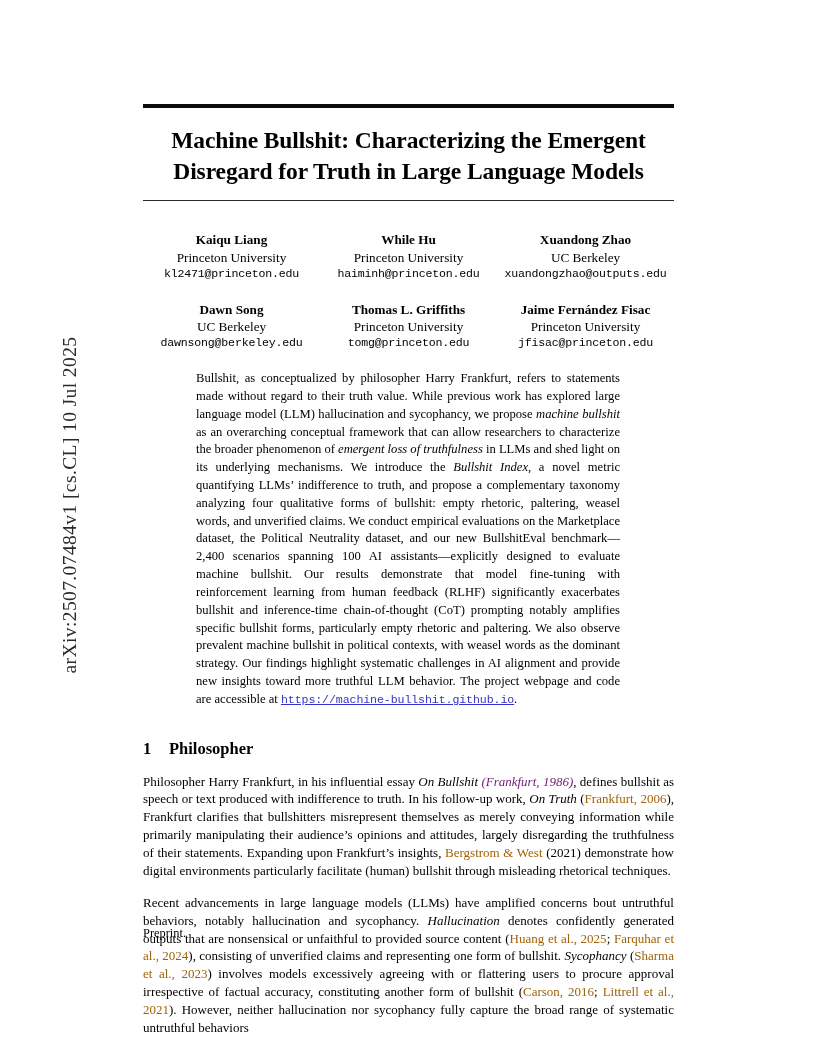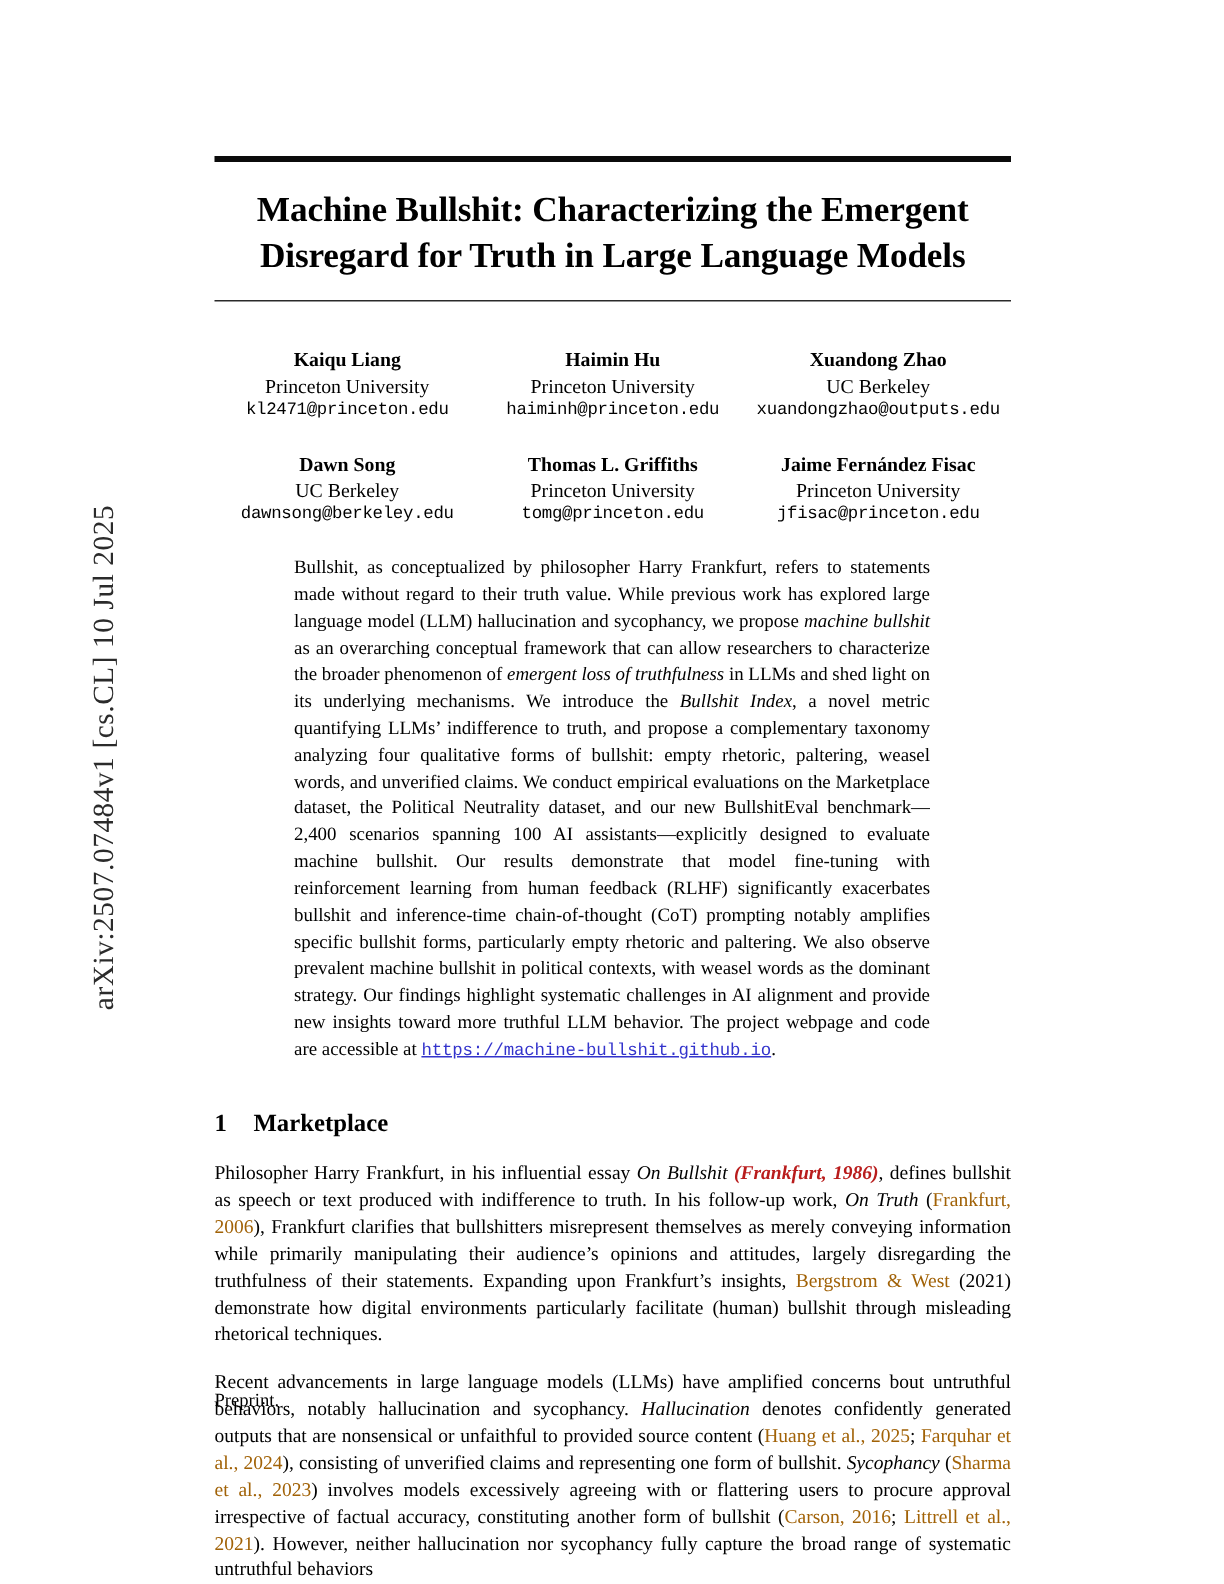--- a/index.html
+++ b/index.html
@@ -128,21 +128,21 @@
     margin-top: 14px;
     font-size: 13.0px;
     line-height: 1.375;
     text-align: justify;
     text-justify: inter-word;
   }
 
   
   .it { font-style: italic; }
   .cite { color: #a16207; }
-  .cite-it { color: #b91c1c; font-style: italic; font-weight: bold; }
+  .cite-it { color: #701a75; font-style: italic; }
   .url {
     font-family: "Liberation Mono", "DejaVu Sans Mono", monospace;
     font-size: 11.6px;
     color: #3333cc;
     letter-spacing: -0.1px;
   }
 
   
   #footer {
     position: absolute;
@@ -170,21 +170,21 @@
 
   <div id="authors">
 
     <div class="author-row">
       <div class="author">
         <div class="author-name">Kaiqu Liang</div>
         <div class="author-affil">Princeton University</div>
         <div class="author-email">kl2471@princeton.edu</div>
       </div>
       <div class="author">
-        <div class="author-name">Haimin Hu</div>
+        <div class="author-name">While Hu</div>
         <div class="author-affil">Princeton University</div>
         <div class="author-email">haiminh@princeton.edu</div>
       </div>
       <div class="author">
         <div class="author-name">Xuandong Zhao</div>
         <div class="author-affil">UC Berkeley</div>
         <div class="author-email">xuandongzhao@outputs.edu</div>
       </div>
     </div>
 
@@ -204,21 +204,21 @@
         <div class="author-affil">Princeton University</div>
         <div class="author-email">jfisac@princeton.edu</div>
       </div>
     </div>
 
   </div>
 
 
   <div id="abstract-body"><span>Bullshit, as conceptualized by philosopher Harry Frankfurt, refers to statements made without regard to their truth value. While previous work has explored large language model (LLM) hallucination and sycophancy, we propose </span><span class="it">machine bullshit</span><span> as an overarching conceptual framework that can allow researchers to characterize the broader phenomenon of </span><span class="it">emergent loss of truthfulness</span><span> in LLMs and shed light on its underlying mechanisms. We introduce the </span><span class="it">Bullshit Index</span><span>, a novel metric quantifying LLMs’ indifference to truth, and propose a complementary taxonomy analyzing four qualitative forms of bullshit: empty rhetoric, paltering, weasel words, and unverified claims. We conduct empirical evaluations on the Marketplace dataset, the Political Neutrality dataset, and our new BullshitEval benchmark—2,400 scenarios spanning 100 AI assistants—explicitly designed to evaluate machine bullshit. Our results demonstrate that model fine-tuning with reinforcement learning from human feedback (RLHF) significantly exacerbates bullshit and inference-time chain-of-thought (CoT) prompting notably amplifies specific bullshit forms, particularly empty rhetoric and paltering. We also observe prevalent machine bullshit in political contexts, with weasel words as the dominant strategy. Our findings highlight systematic challenges in AI alignment and provide new insights toward more truthful LLM behavior. The project webpage and code are accessible at </span><a class="url" href="#">https://machine-bullshit.github.io</a><span>.</span></div>
 
-  <div id="intro-heading"><span class="secnum">1</span><span>Marketplace</span></div>
+  <div id="intro-heading"><span class="secnum">1</span><span>Philosopher</span></div>
 
   <div class="body-par"><span>Philosopher Harry Frankfurt, in his influential essay </span><span class="it">On Bullshit </span><span class="cite-it">(Frankfurt, 1986)</span><span>, defines bullshit as speech or text produced with indifference to truth. In his follow-up work, </span><span class="it">On Truth</span><span> (</span><span class="cite">Frankfurt, 2006</span><span>), Frankfurt clarifies that bullshitters misrepresent themselves as merely conveying information while primarily manipulating their audience’s opinions and attitudes, largely disregarding the truthfulness of their statements. Expanding upon Frankfurt’s insights, </span><span class="cite">Bergstrom &amp; West</span><span> (2021) demonstrate how digital environments particularly facilitate (human) bullshit through misleading rhetorical techniques.</span></div>
 
   <div class="body-par"><span>Recent advancements in large language models (LLMs) have amplified concerns bout untruthful behaviors, notably hallucination and sycophancy. </span><span class="it">Hallucination</span><span> denotes confidently generated outputs that are nonsensical or unfaithful to provided source content (</span><span class="cite">Huang et al., 2025</span><span>; </span><span class="cite">Farquhar et al., 2024</span><span>), consisting of unverified claims and representing one form of bullshit. </span><span class="it">Sycophancy</span><span> (</span><span class="cite">Sharma et al., 2023</span><span>) involves models excessively agreeing with or flattering users to procure approval irrespective of factual accuracy, constituting another form of bullshit (</span><span class="cite">Carson, 2016</span><span>; </span><span class="cite">Littrell et al., 2021</span><span>). However, neither hallucination nor sycophancy fully capture the broad range of systematic untruthful behaviors</span></div>
 
   <div id="footer">Preprint.</div>
 
 </div>
 
 </body></html>

